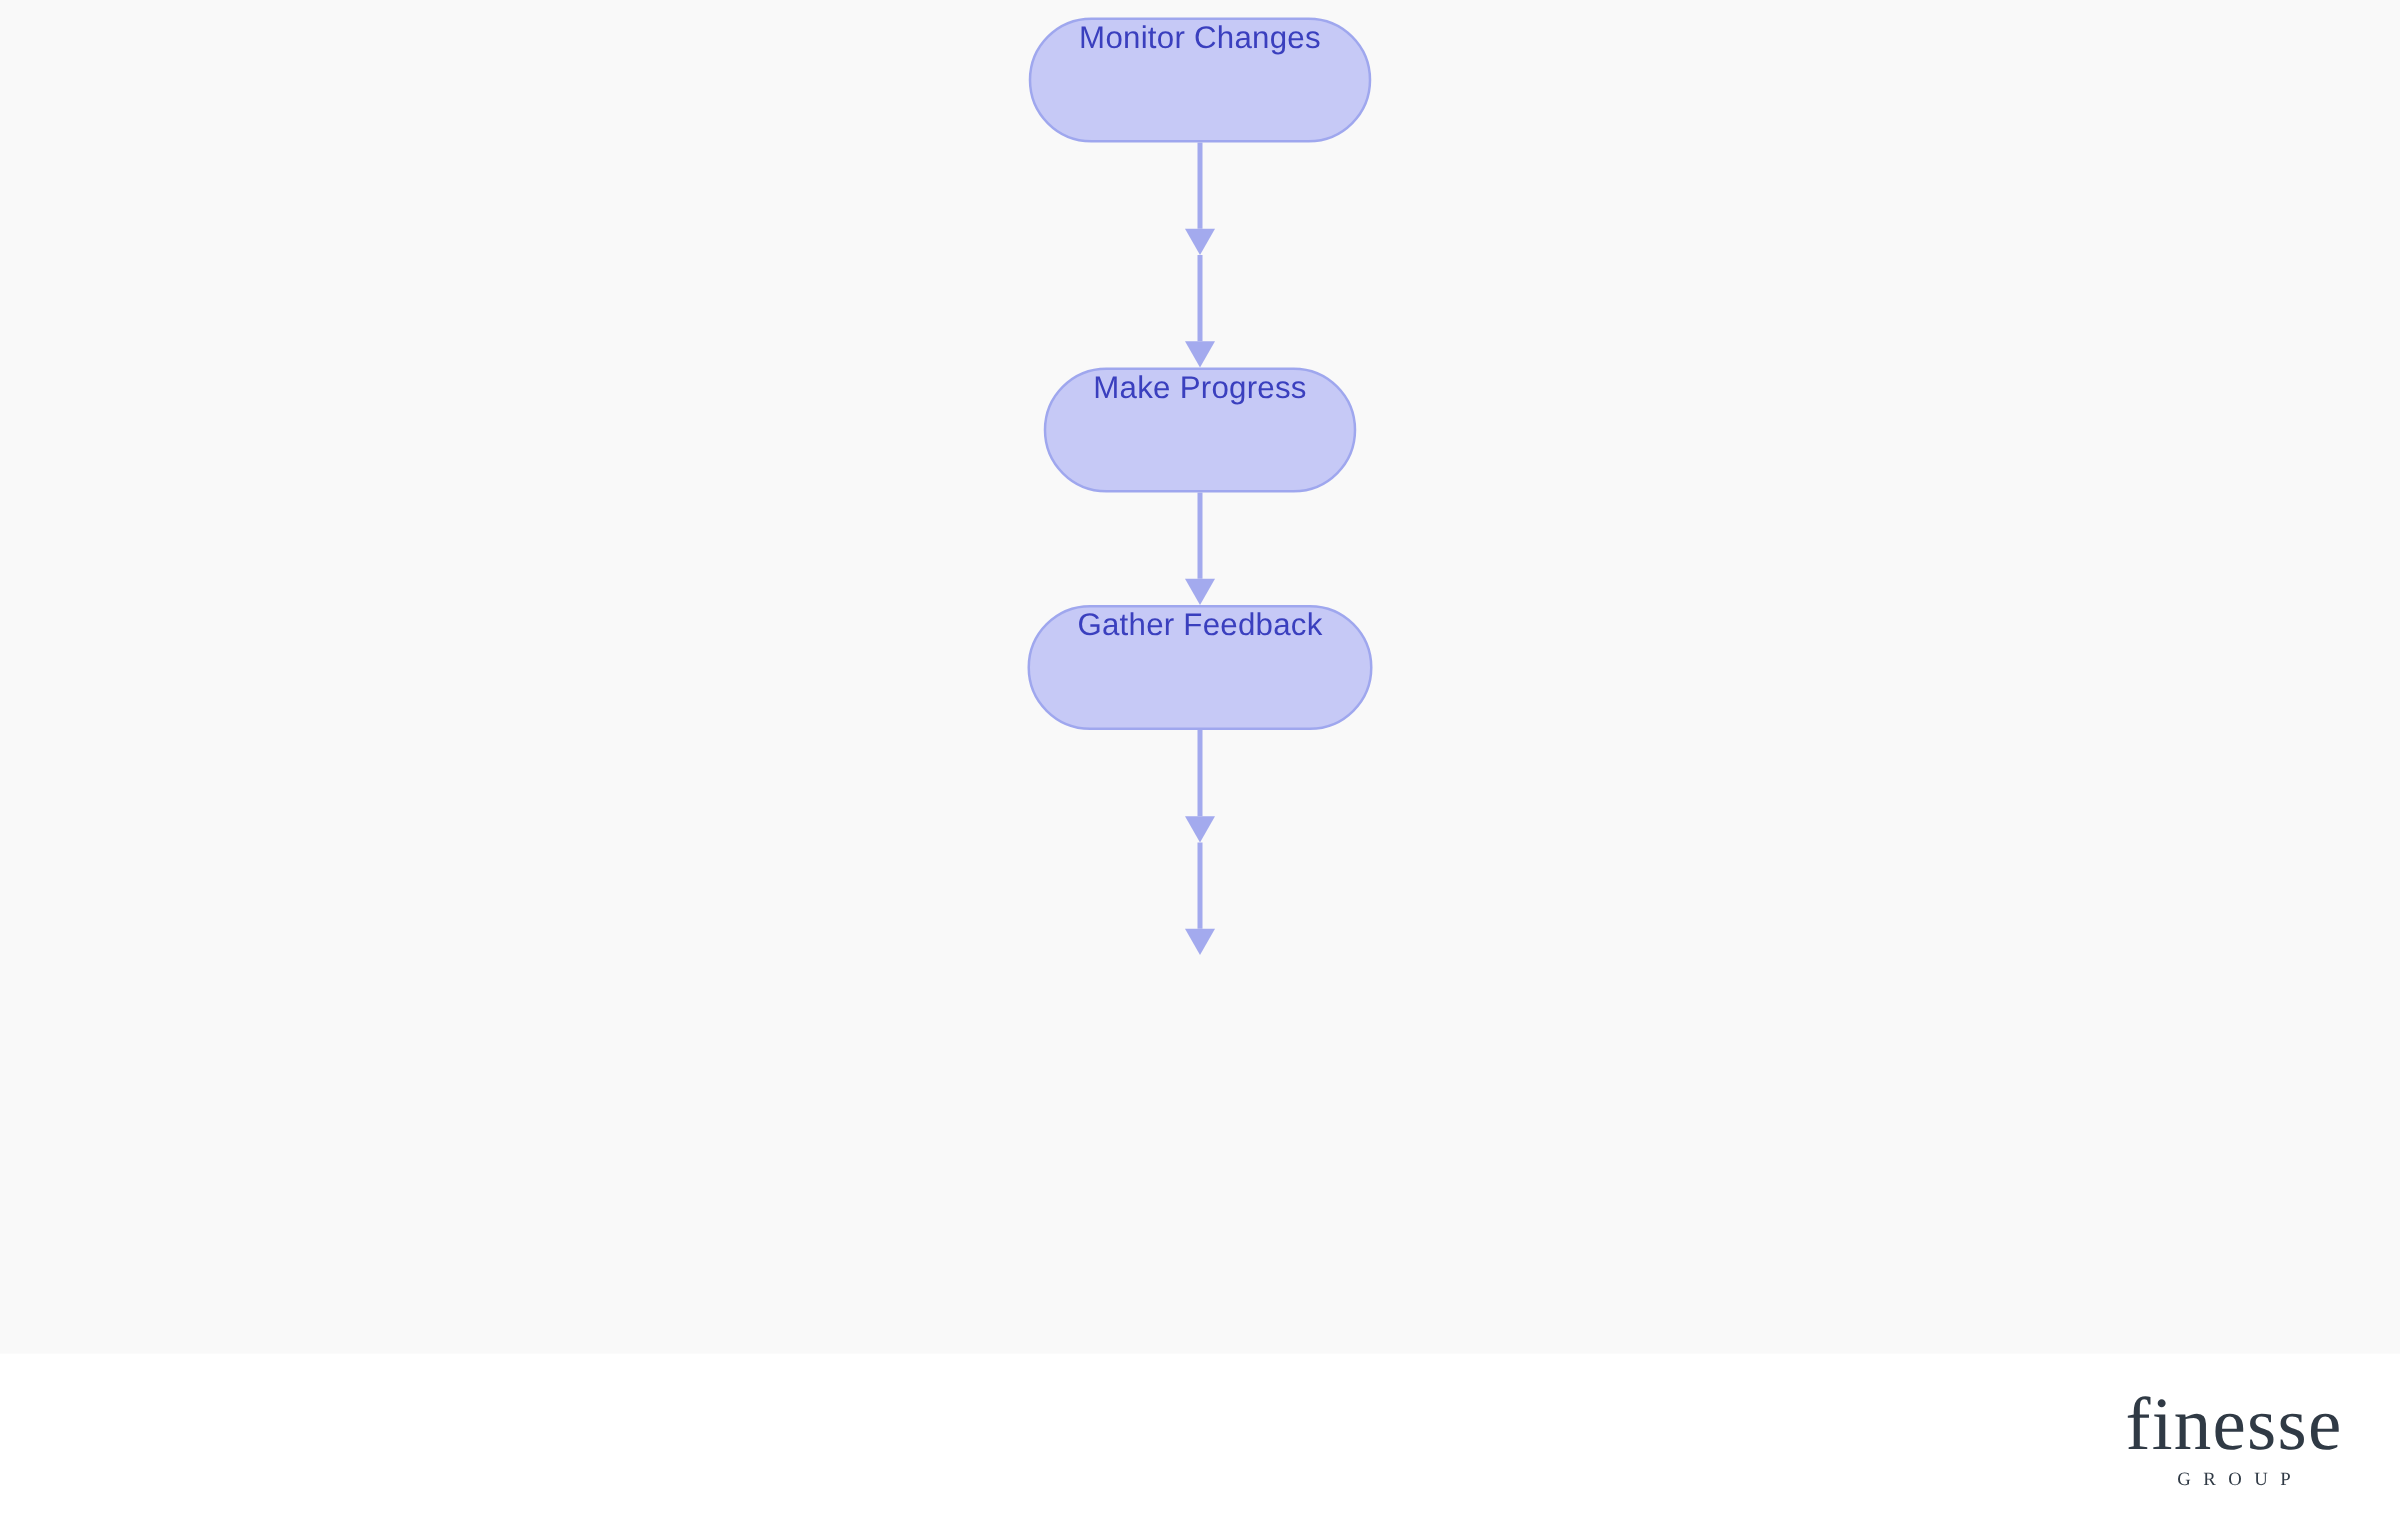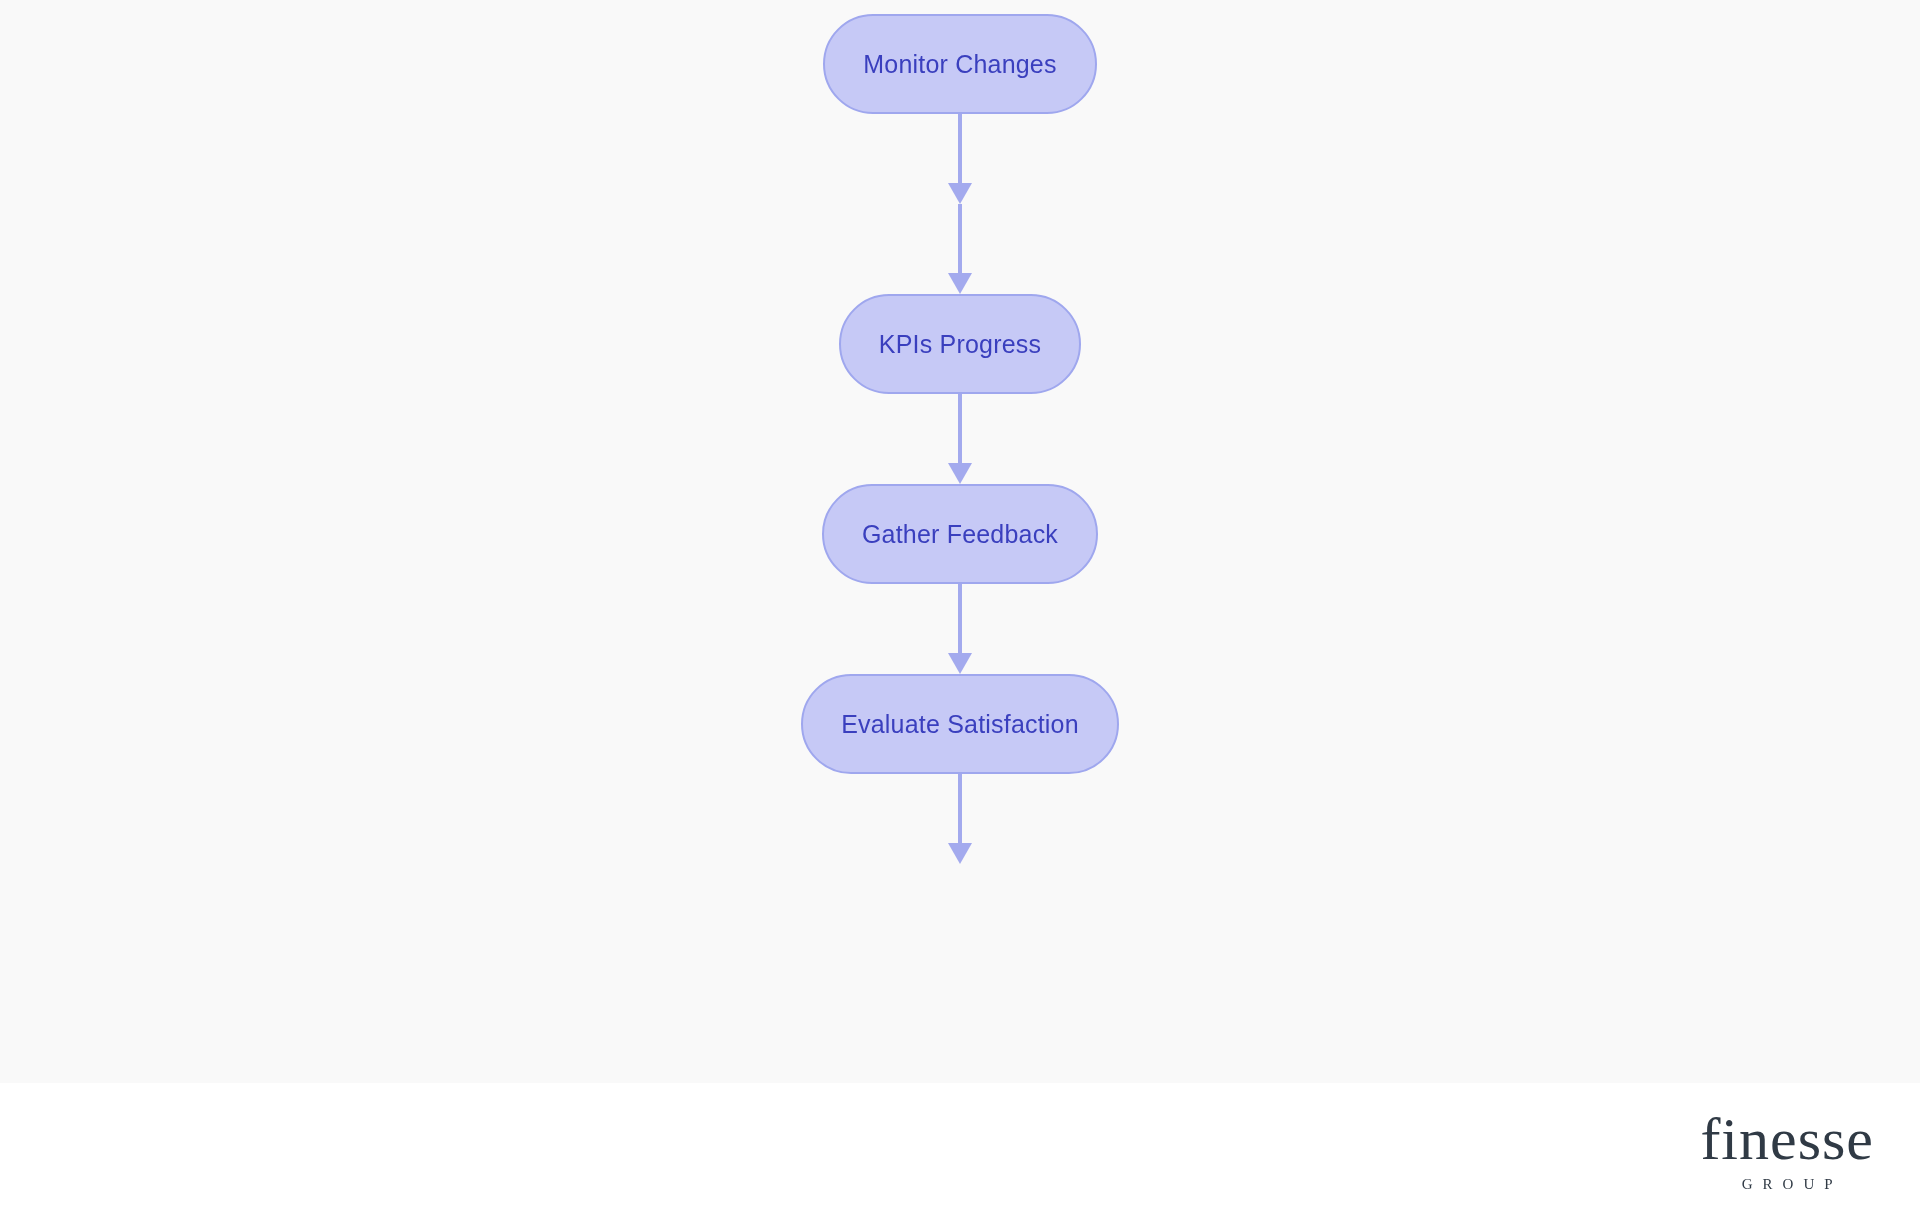--- a/index.html
+++ b/index.html
@@ -33,21 +33,21 @@
     flex-direction: column;
     align-items: center;
   }
   .pill {
     height: 100px;
     padding: 0 38px;
     background: var(--node-fill);
     border: 2px solid var(--node-border);
     border-radius: 52px;
     display: flex;
-    align-items: center;
+    align-items: flex-start;
     justify-content: center;
   }
   .pill-label {
     color: var(--node-text);
     font-size: 25px;
     letter-spacing: 0.2px;
     white-space: nowrap;
   }
   .arrow {
     height: 90px;
@@ -113,40 +113,37 @@
     <div class="arrow-head"></div>
   </div>
 
 
   <div class="arrow">
     <div class="arrow-line"></div>
     <div class="arrow-head"></div>
   </div>
 
   <div class="pill">
-    <span class="pill-label">KPIs Progress</span>
+    <span class="pill-label">Make Progress</span>
   </div>
 
   <div class="arrow">
     <div class="arrow-line"></div>
     <div class="arrow-head"></div>
   </div>
 
   <div class="pill">
     <span class="pill-label">Gather Feedback</span>
   </div>
 
   <div class="arrow">
     <div class="arrow-line"></div>
     <div class="arrow-head"></div>
   </div>
 
-  <div class="pill">
-    <span class="pill-label">Evaluate Satisfaction</span>
-  </div>
 
   <div class="arrow">
     <div class="arrow-line"></div>
     <div class="arrow-head"></div>
   </div>
 
 </div>
 </div>
 
 <div class="footer">

